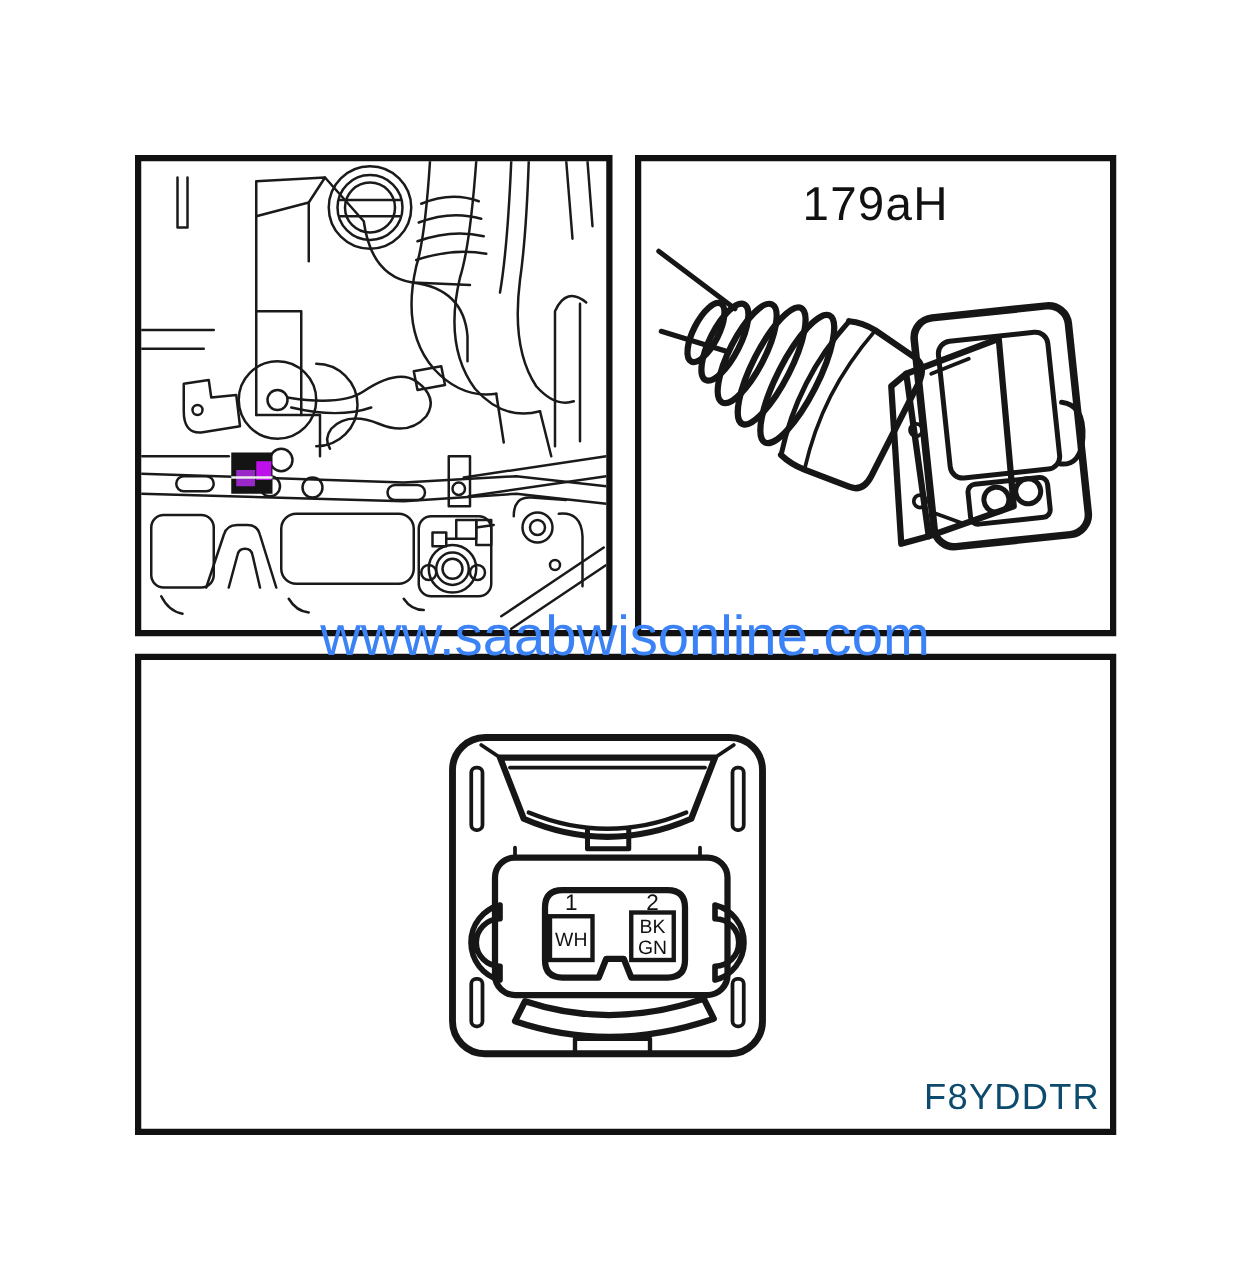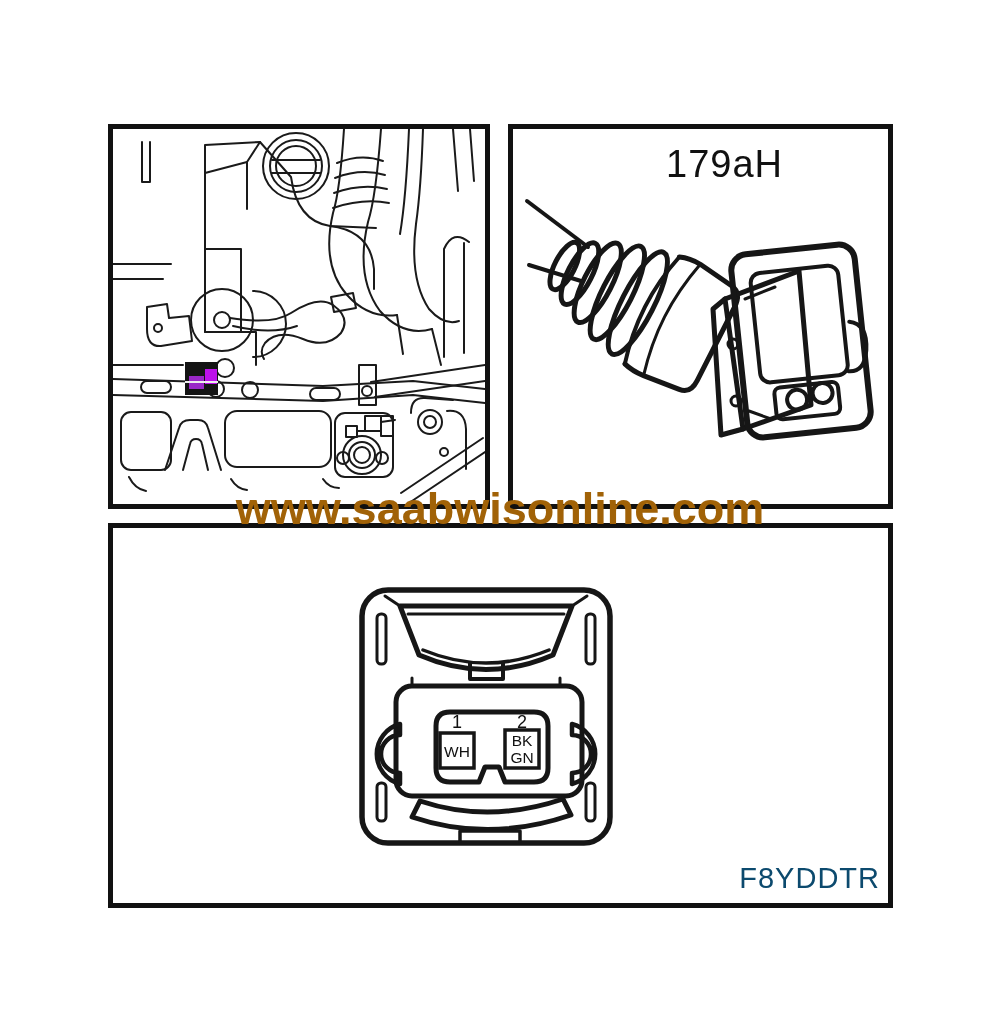--- a/index.html
+++ b/index.html
@@ -10,30 +10,30 @@
   .panel{
     position:absolute;border:5px solid #111111;background:#ffffff;
     box-sizing:border-box;
   }
   .panel svg{display:block;width:100%;height:100%;}
   #panel-location{left:108px;top:124px;width:382px;height:385px;}
   #panel-connector{left:508px;top:124px;width:385px;height:385px;}
   #panel-pinout{left:108px;top:523px;width:785px;height:385px;}
   .connector-title{
     position:absolute;top:14px;left:0;width:100%;text-align:center;
-    font-size:38px;color:#111111;letter-spacing:1px;z-index:2;margin-left:24px;
+    font-size:38px;color:#111111;letter-spacing:1px;z-index:2;
   }
   .figure-code{
     position:absolute;right:8px;bottom:8px;font-size:29px;color:#0c4a6e;
     letter-spacing:1px;z-index:2;
   }
   .watermark{
     position:absolute;top:483px;left:50%;transform:translateX(-50%);
-    font-size:45px;color:#a16207;white-space:nowrap;z-index:6;
-    font-weight:700;
+    font-size:45px;color:#3b82f6;white-space:nowrap;z-index:6;
+    font-weight:400;
   }
   text{font-family:"Liberation Sans",sans-serif;fill:#111111;}
 </style>
 </head>
 <body>
 
 <div class="page">
 
   <div class="panel" id="panel-location">
     <svg viewBox="0 0 372 375">

